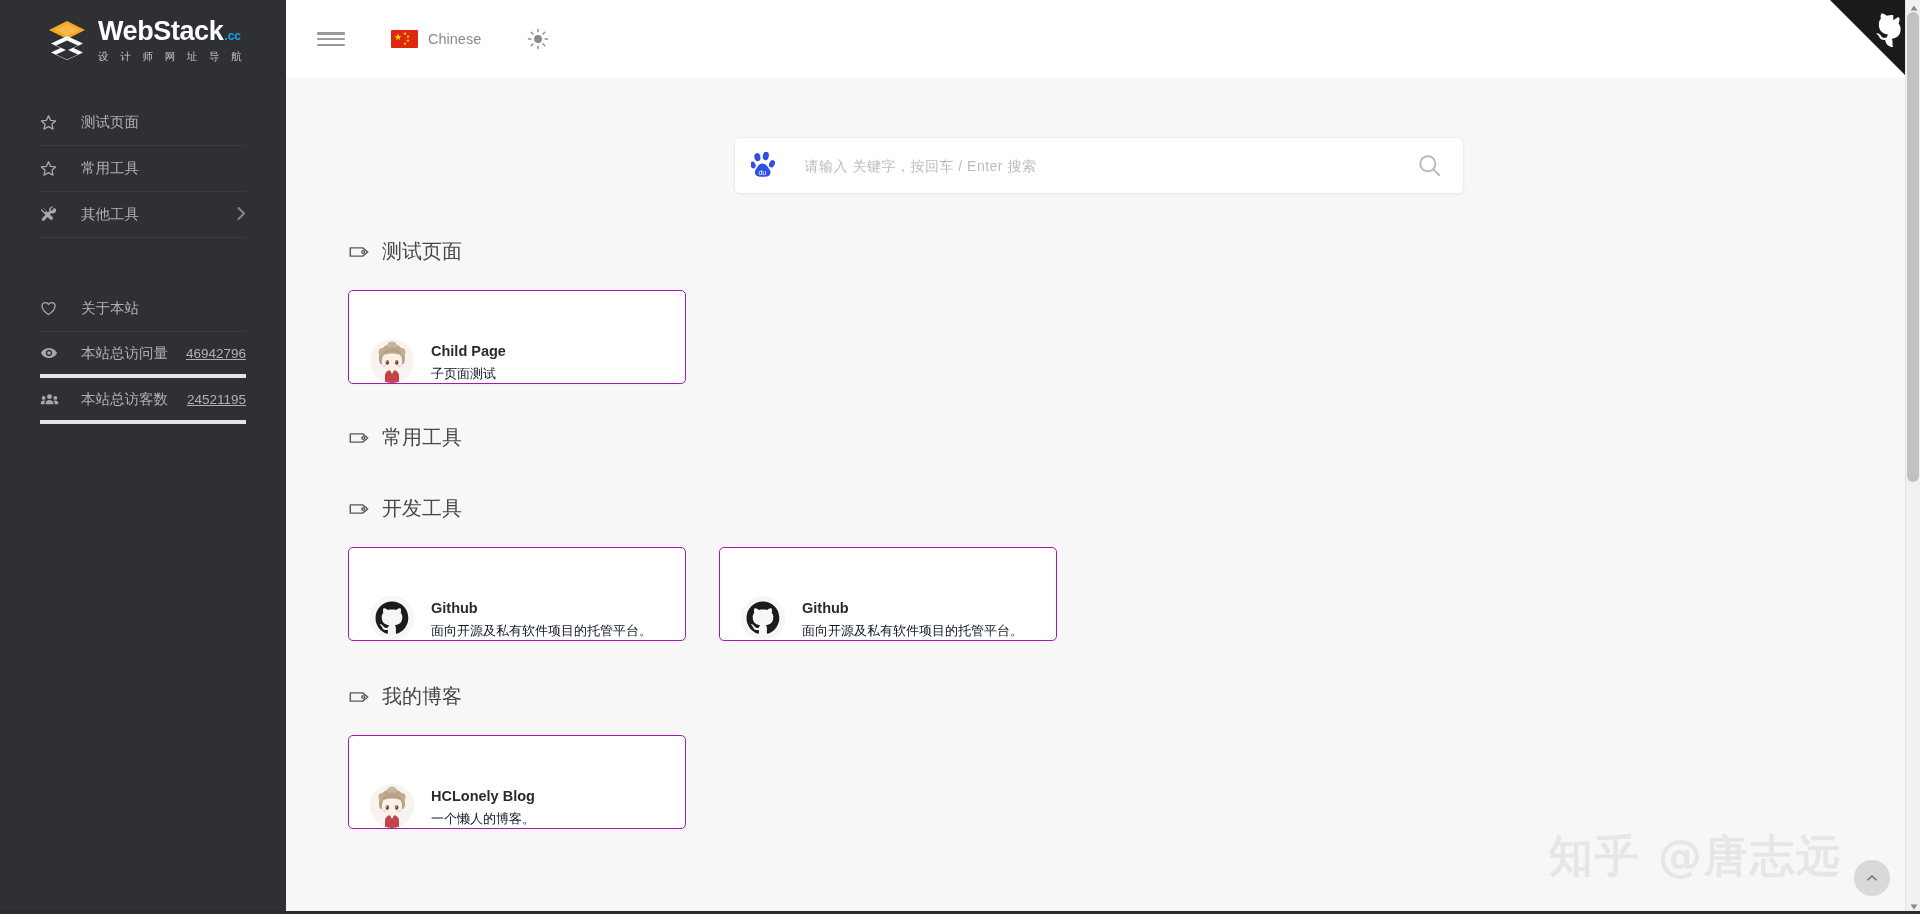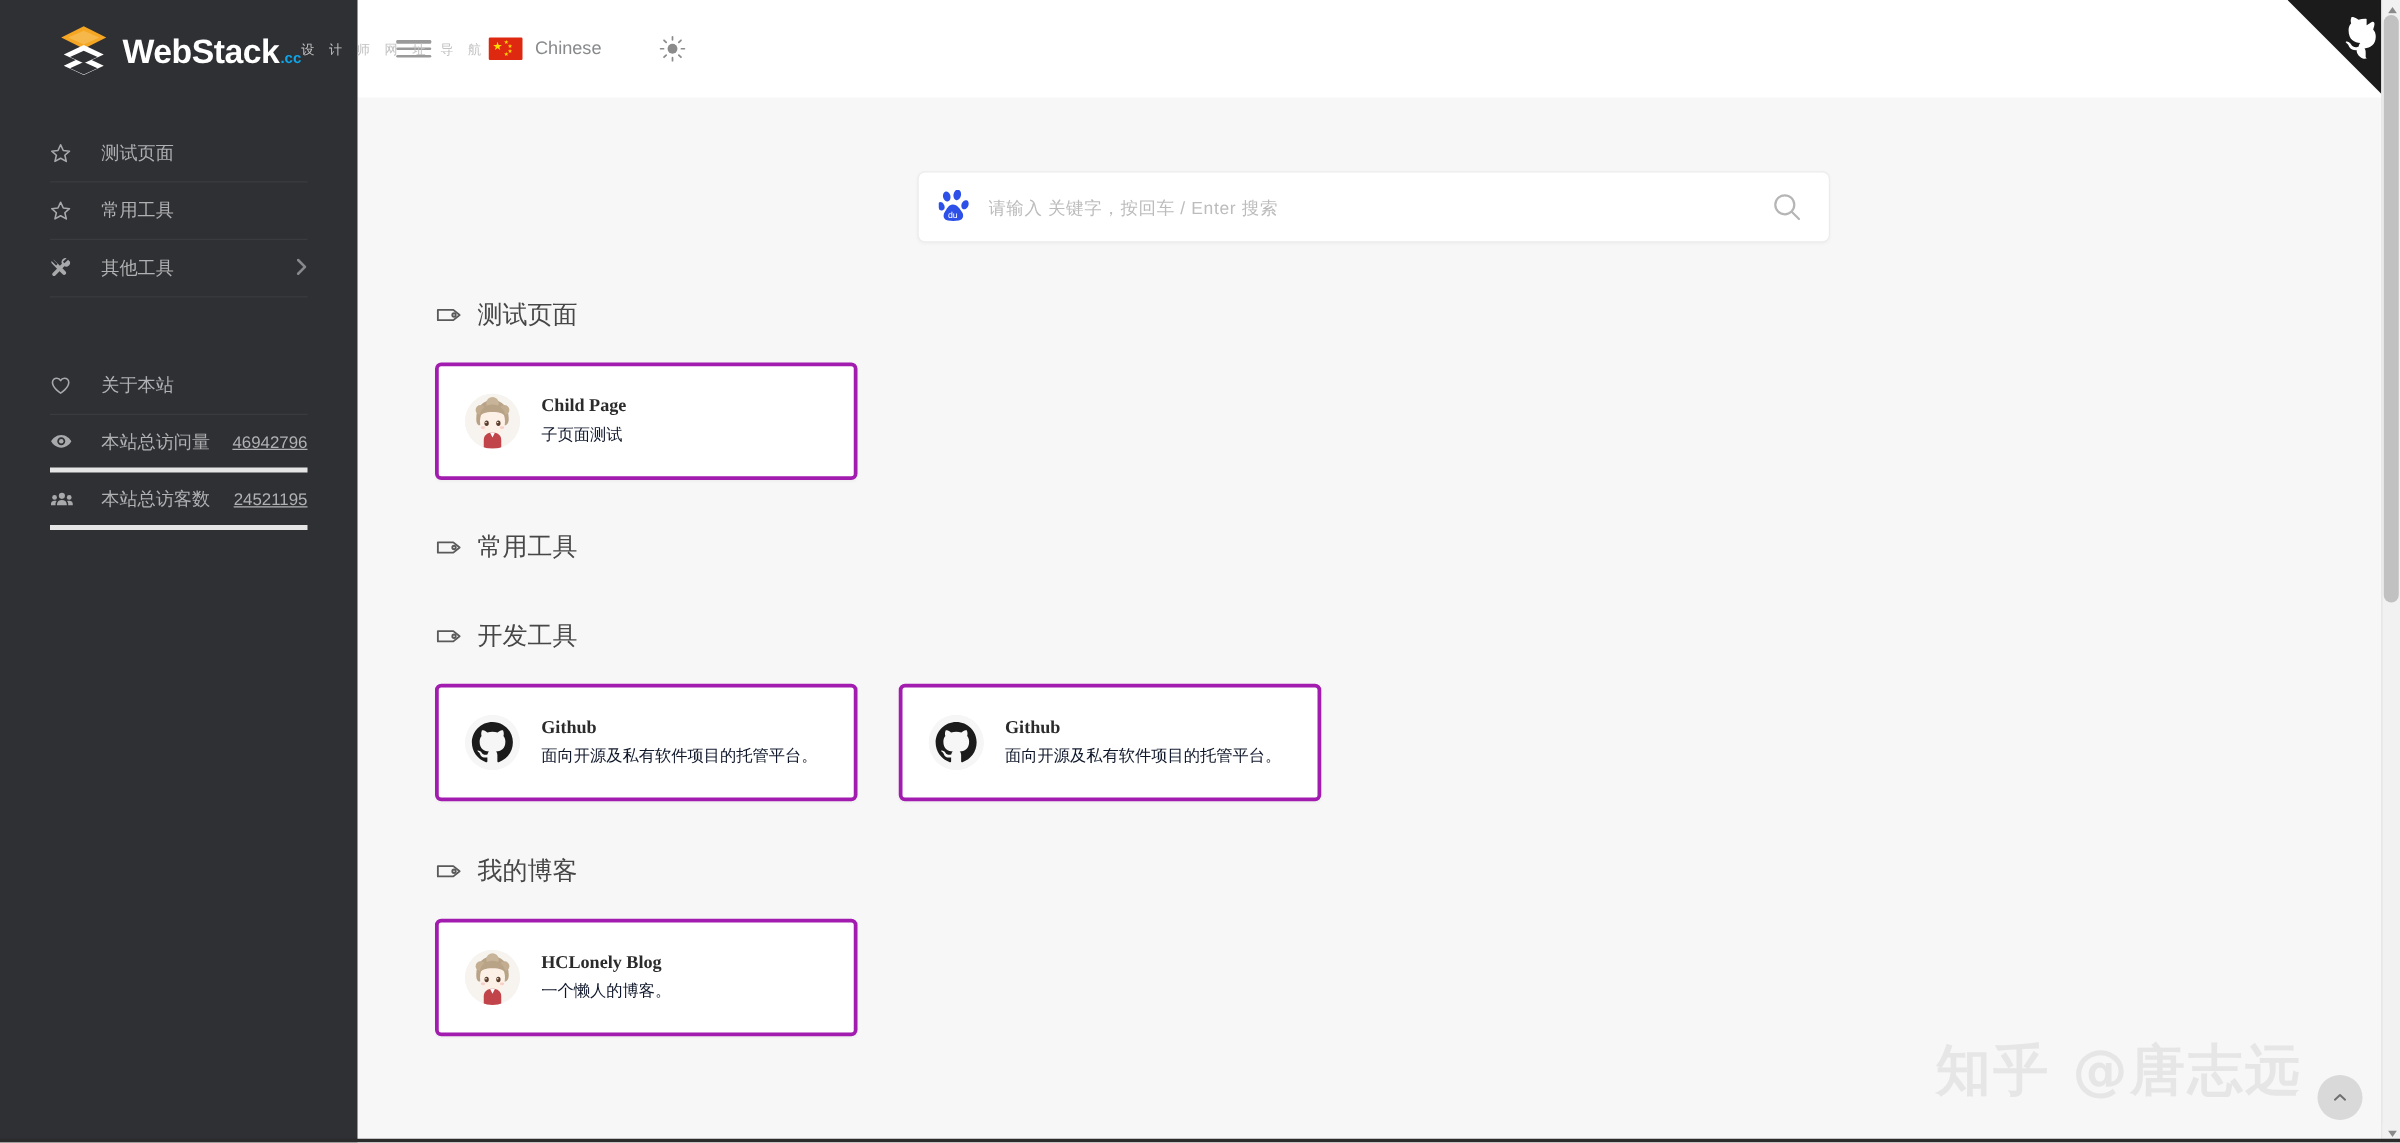--- a/index.html
+++ b/index.html
@@ -16,21 +16,21 @@
   .sidebar {
     width: 286px; height: 914px; flex: 0 0 286px;
     background: #2f3034; color: #b8b9bb;
     position: relative; z-index: 5;
   }
   .brand {
     height: 82px; display: flex; align-items: center;
     padding-left: 47px; gap: 11px;
   }
   .brand-logo { width: 40px; height: 42px; position: relative; flex: 0 0 40px; }
-  .brand-text { display: flex; flex-direction: row; }
+  .brand-text { display: flex; flex-direction: column; }
   .brand-top { display: flex; align-items: baseline; }
   .brand-name {
     font-size: 27px; font-weight: bold; color: #ffffff;
     letter-spacing: -0.4px; line-height: 1;
   }
   .brand-tld { font-size: 12px; color: #0ea5e9; margin-left: 1px; letter-spacing: 0px; font-weight: bold; }
   .brand-sub {
     font-size: 10.5px; color: #c2c2c2; letter-spacing: 4.4px;
     margin-top: 5px; white-space: nowrap;
   }
@@ -104,43 +104,42 @@
   .search-wrap { display: flex; justify-content: center; padding-top: 59px; }
   .search-box {
     width: 730px; height: 57px; background: #ffffff;
     border: 1px solid #ececec; border-radius: 6px;
     box-shadow: 0 1px 3px rgba(0,0,0,0.035);
     display: flex; align-items: center; padding: 0 18px 0 16px;
   }
   .baidu-logo { width: 26px; height: 28px; flex: 0 0 26px; position: relative; }
   .search-input {
     flex: 1 1 auto; border: none; outline: none;
-    font-size: 14px; color: #0f172a; margin-left: 14px;
+    font-size: 14px; color: #0f172a; margin-left: 28px;
     font-family: "Liberation Sans", sans-serif; background: transparent;
   }
   .search-input::placeholder { color: #bcbcbc; letter-spacing: 0.5px; }
   .search-btn { width: 30px; height: 30px; cursor: pointer; flex: 0 0 30px;
     display: flex; align-items: center; justify-content: center; }
 
   .section { padding-left: 31px; }
   .section-title {
     display: flex; align-items: center; gap: 12px;
     font-size: 20px; color: #474747; font-weight: normal;
     margin: 0 0 0 0; padding: 0;
   }
   .tag-icon { width: 22px; height: 22px; flex: 0 0 22px; color: #5a5a5a; }
 
   .card-row { display: flex; flex-wrap: wrap; gap: 33px; }
   .card {
     width: 338px; height: 94px; background: #ffffff;
-    border: 3px solid #a21caf; border-radius: 5px;
+    border: 1px solid #a21caf; border-radius: 5px;
     box-shadow: 0 1px 2px rgba(0,0,0,0.03);
-    display: flex; align-items: center; padding: 0 18px 0 21px;
+    display: flex; align-items: flex-end; padding: 0 18px 0 21px;
     cursor: pointer;
-    font-family: Liberation Serif, serif;
   }
   .card-thumb {
     width: 44px; height: 44px; flex: 0 0 44px; border-radius: 50%;
     overflow: hidden; position: relative; background: #f3f3f3;
   }
   .card-body { margin-left: 17px; overflow: hidden; }
   .card-title {
     font-size: 14.5px; font-weight: bold; color: #2b2b2b;
     line-height: 1.35; margin-bottom: 2px;
   }

